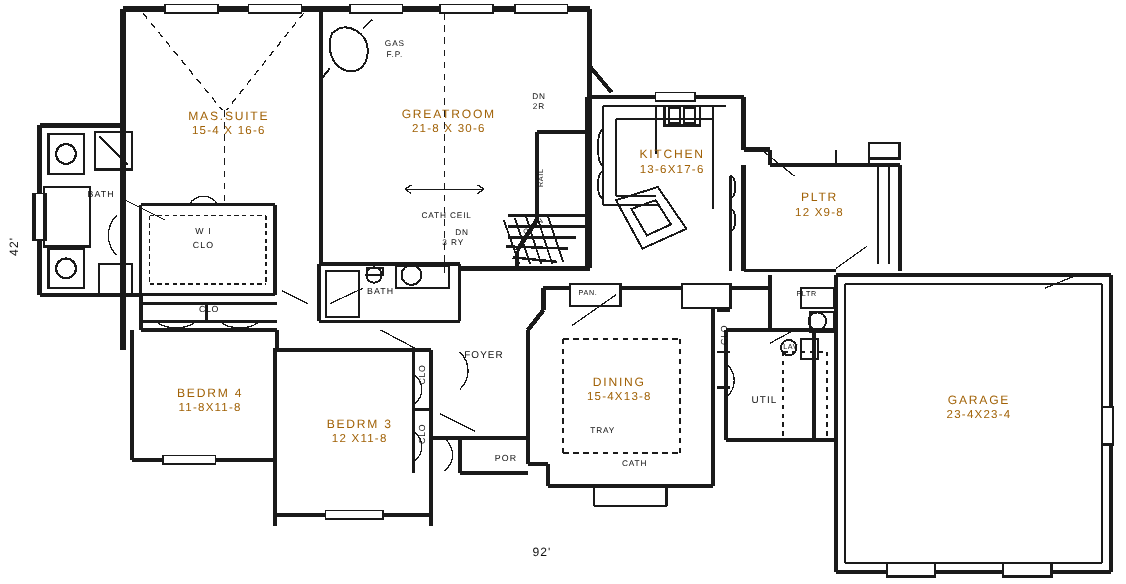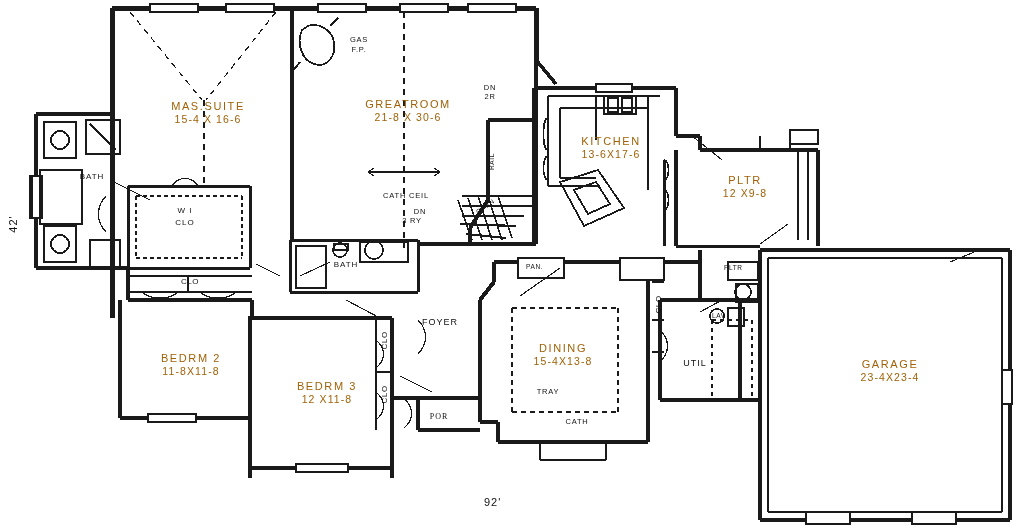--- a/index.html
+++ b/index.html
@@ -446,21 +446,21 @@
     <span class="rl-name">PLTR</span>
     <span class="rl-dim">12 X9-8</span>
   </div>
 
   <div class="room-label" style="left:498px; top:342px; width:130px;">
     <span class="rl-name">DINING</span>
     <span class="rl-dim">15-4X13-8</span>
   </div>
 
   <div class="room-label" style="left:126px; top:352px; width:130px;">
-    <span class="rl-name">BEDRM 2</span>
+    <span class="rl-name">BEDRM 4</span>
     <span class="rl-dim">11-8X11-8</span>
   </div>
 
   <div class="room-label" style="left:262px; top:380px; width:130px;">
     <span class="rl-name">BEDRM 3</span>
     <span class="rl-dim">12 X11-8</span>
   </div>
 
   <div class="room-label" style="left:820px; top:358px; width:140px;">
     <span class="rl-name">GARAGE</span>
@@ -471,21 +471,21 @@
 
   <div class="small-label" style="left:322px; top:260px; width:48px;">BATH</div>
 
   <div class="small-label" style="left:162px; top:206px; width:46px;">W I</div>
   <div class="small-label" style="left:162px; top:218px; width:46px;">CLO</div>
 
   <div class="small-label" style="left:412px; top:317px; width:56px; font-size:9px;">FOYER</div>
 
   <div class="small-label" style="left:672px; top:358px; width:46px; font-size:9px;">UTIL</div>
 
-  <div class="small-label" style="left:419px; top:412px; width:40px;font-family:Liberation Serif, serif;">POR</div>
+  <div class="small-label" style="left:440px; top:412px; width:40px;">POR</div>
 
   <div class="note-label" style="left:342px; top:36px; width:34px;">GAS</div>
   <div class="note-label" style="left:342px; top:46px; width:34px;">F.P.</div>
 
   <div class="note-label" style="left:364px; top:160px; width:84px;margin-top:32px;">CATH CEIL</div>
 
   <div class="note-label" style="left:478px; top:84px; width:24px;">DN</div>
   <div class="note-label" style="left:478px; top:93px; width:24px;">2R</div>
 
   <div class="note-label" style="left:408px; top:208px; width:24px;">DN</div>

